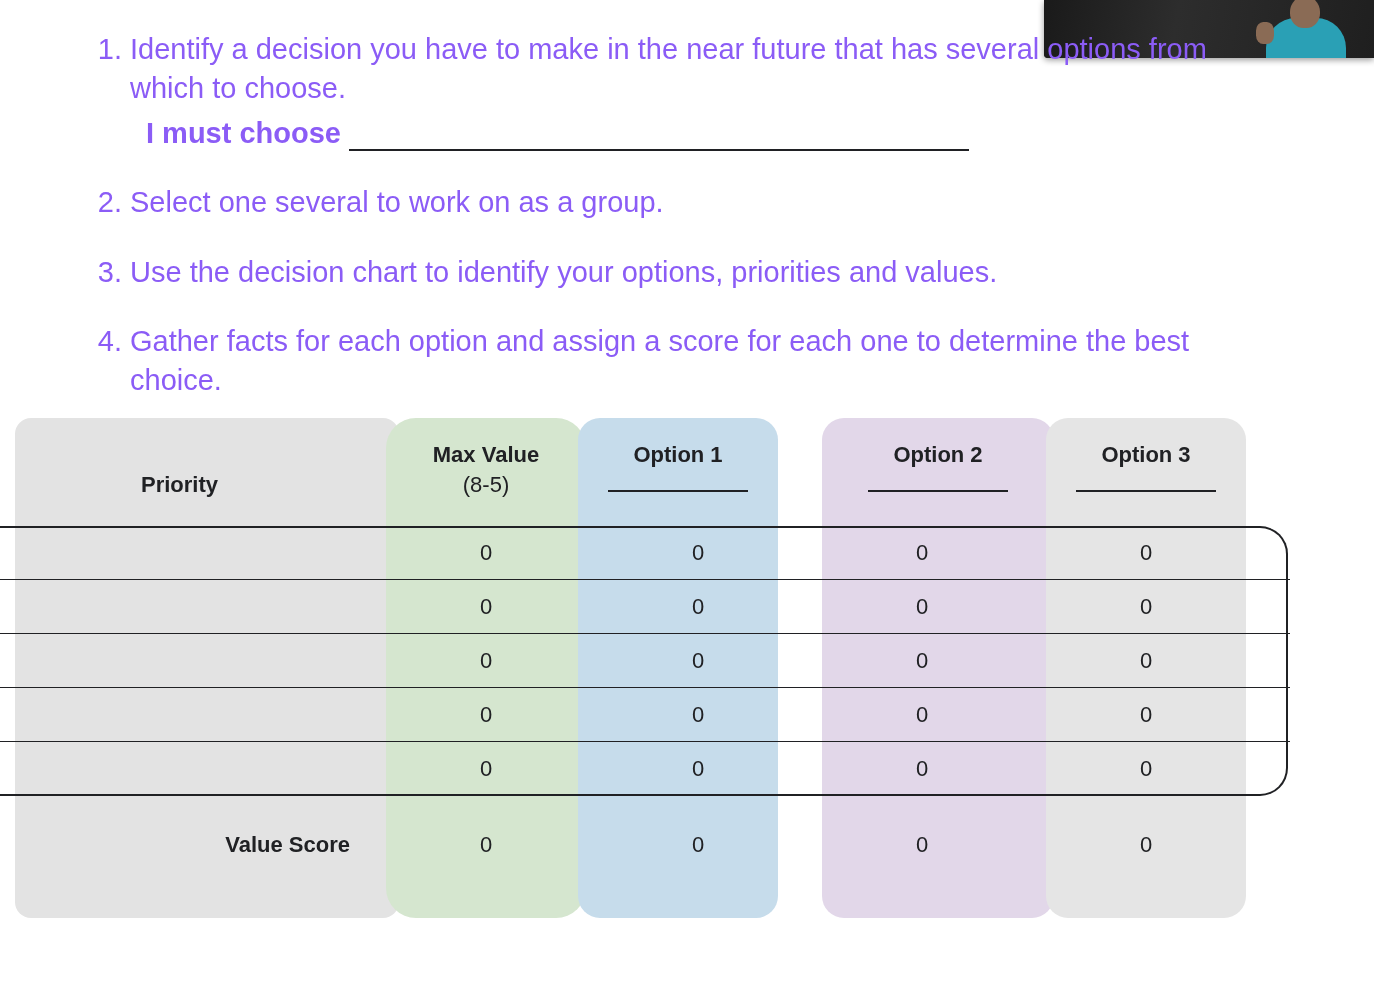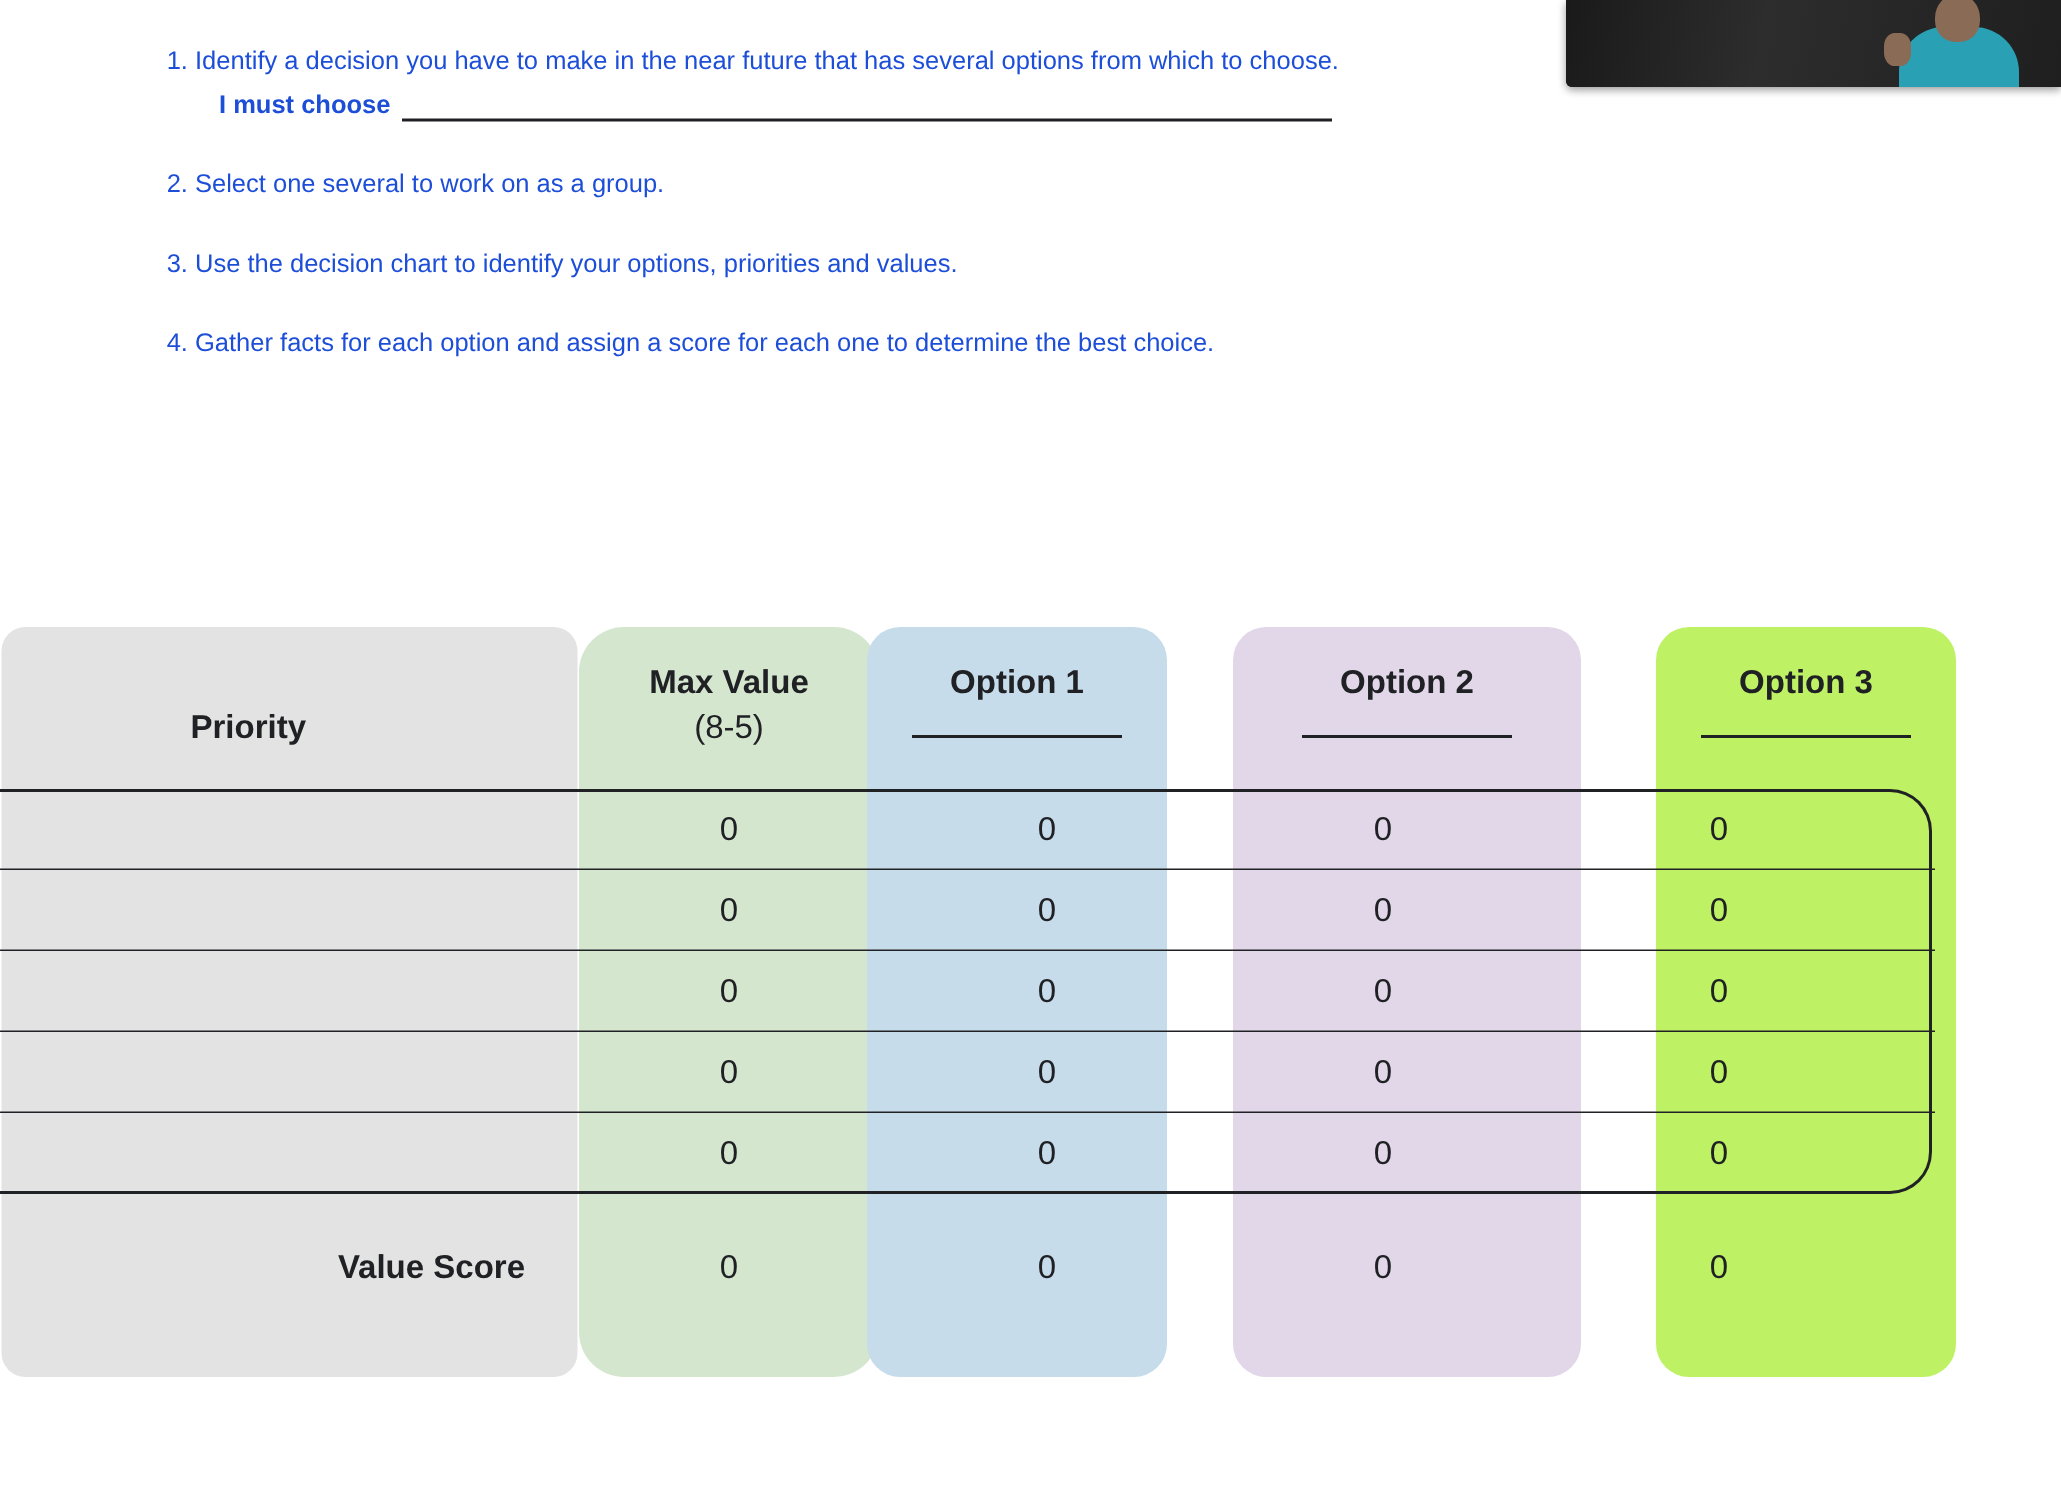--- a/index.html
+++ b/index.html
@@ -56,23 +56,23 @@
     width:18px; height:22px;
     background:#8a6b55;
     border-radius:40%;
   }
 
   
   .instructions {
     position: absolute;
     left: 98px; top: 30px;
     width: 1160px;
-    font-size: 17px;
+    font-size: 29px;
     line-height: 1.35;
-    color: #1d4ed8;
+    color: #8b5cf6;
   }
   .instructions ol {
     list-style: decimal;
     padding-left: 32px;
     margin: 0;
   }
   .instructions li { margin-bottom: 30px; }
   .choose-line {
     margin-top: 6px;
     margin-left: 16px;
@@ -92,25 +92,25 @@
     position: absolute;
     left: 0; top: 418px;
     width: 1290px;
   }
   .col {
     position: absolute;
     top: 0;
     border-radius: 22px;
     height: 500px;
   }
-  .col-priority { left: 1px;   width: 384px; background:#e3e3e3; border-top-left-radius:22px; border-bottom-left-radius:22px; border-top-right-radius:0; border-bottom-right-radius:0;border-radius:16px;}
+  .col-priority { left: 15px;   width: 384px; background:#e3e3e3; border-top-left-radius:22px; border-bottom-left-radius:22px; border-top-right-radius:0; border-bottom-right-radius:0;border-radius:16px;}
   .col-max      { left: 386px; width: 200px; background:#d5e6cf;border-radius:30px; }
   .col-o1       { left: 578px; width: 200px; background:#c6dceb; }
   .col-o2       { left: 822px; width: 232px; background:#e2d7e9; }
-  .col-o3       { left: 1104px;width: 200px; background:#bef264; }
+  .col-o3       { left: 1046px;width: 200px; background:#e5e5e5; }
 
   .col-header {
     height: 108px;
     font-weight: 700;
     font-size: 22px;
     text-align: center;
     padding-top: 24px;
   }
   .col-priority .col-header {
     text-align: left;

